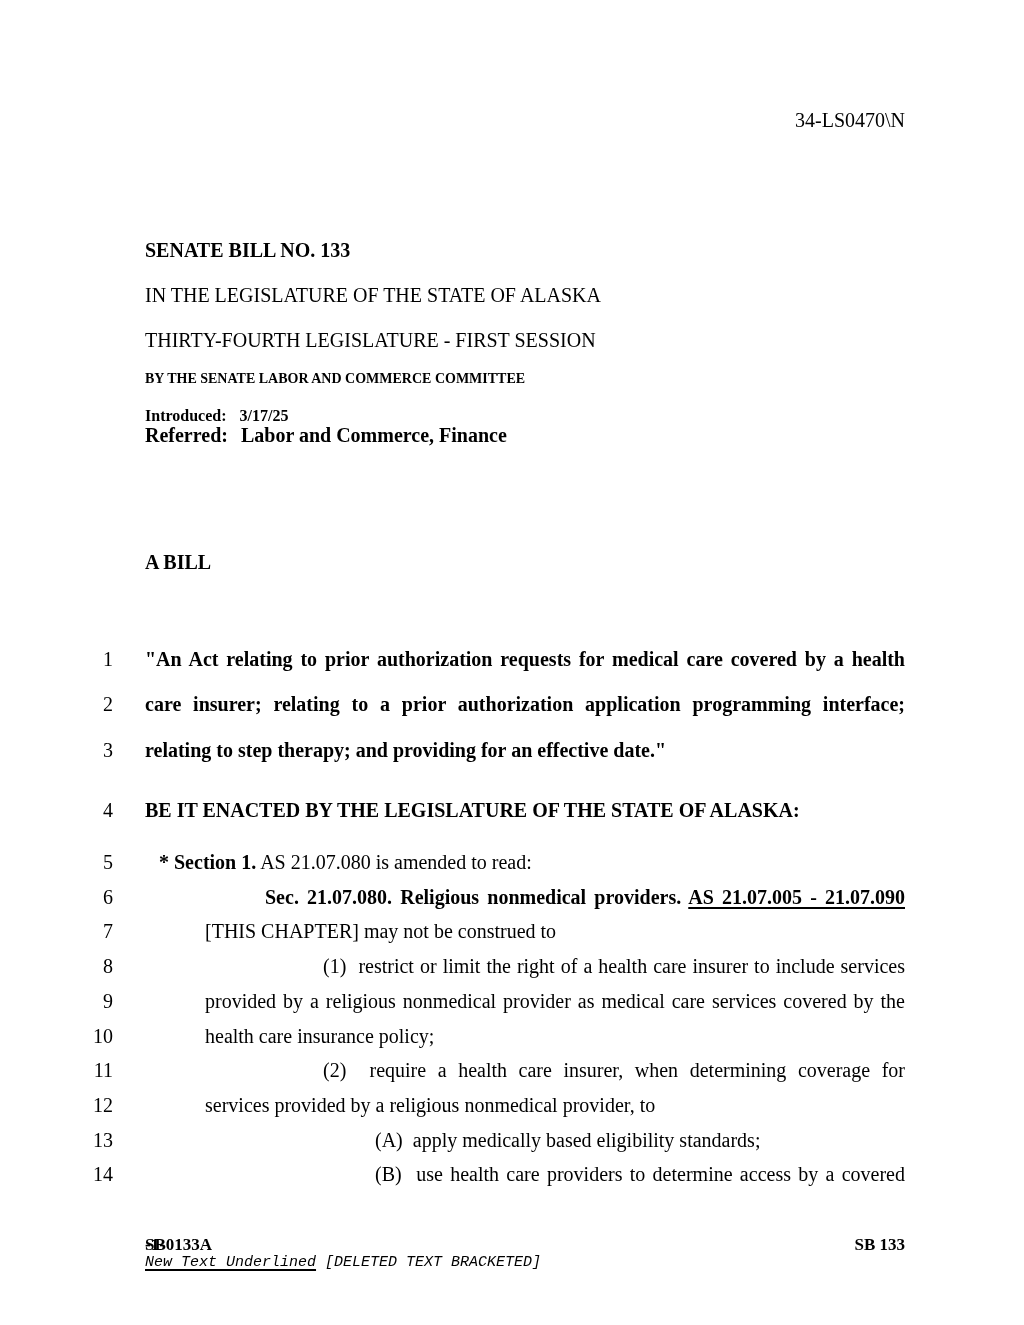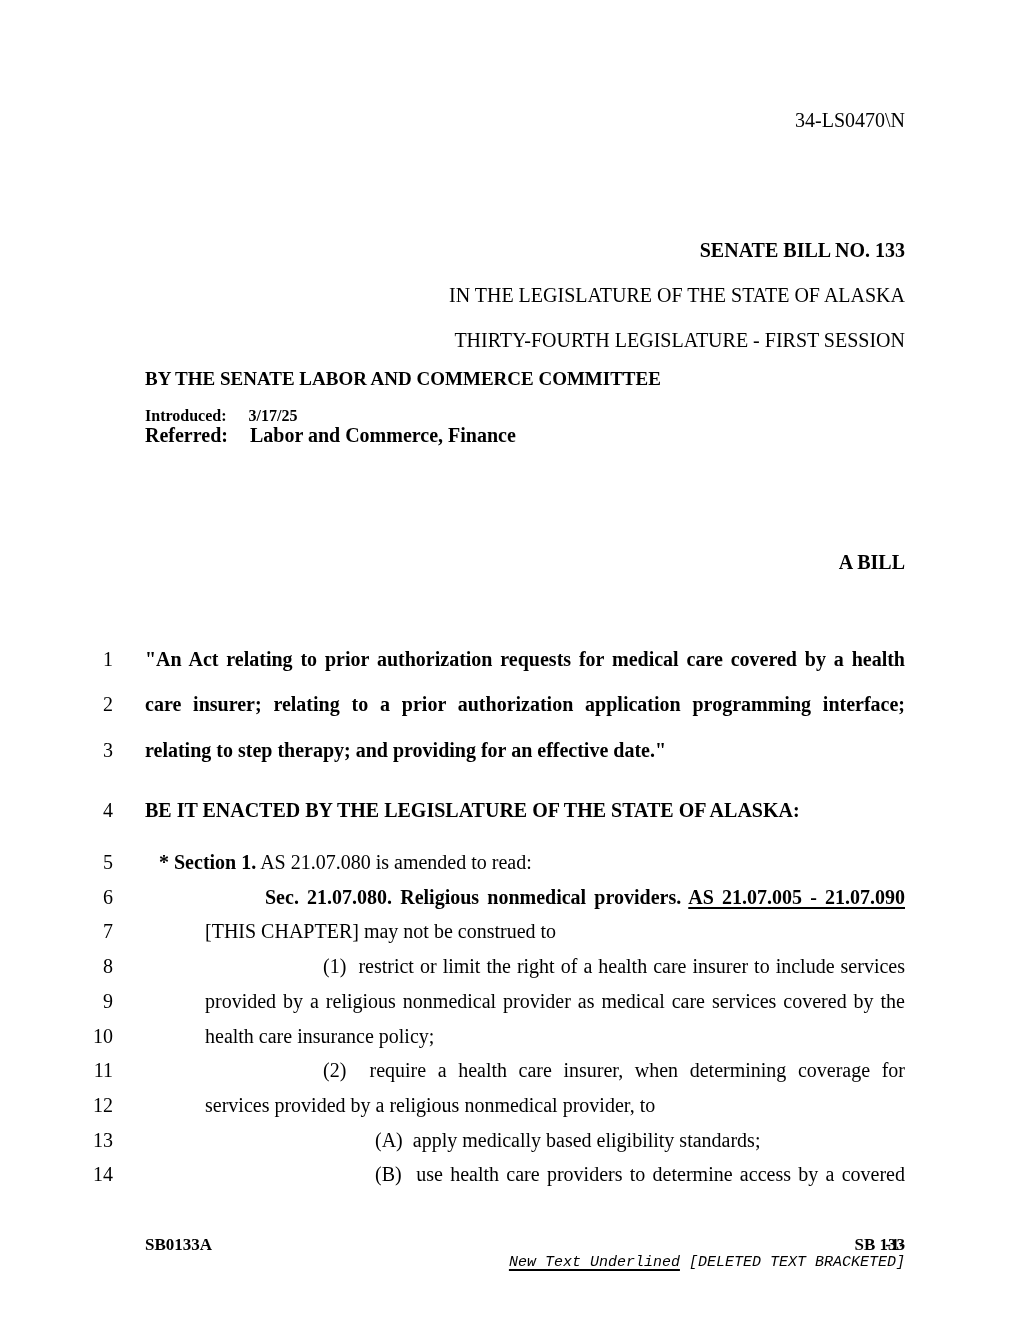--- a/index.html
+++ b/index.html
@@ -9,32 +9,32 @@
     margin:0 auto;
     background:#ffffff;
     color:#000000;
     font-family:"Liberation Serif","DejaVu Serif",serif;
     font-size:20px;
     overflow:hidden;
   }
   .abs { position:absolute; }
   .b { font-weight:bold; }
   .u { text-decoration:underline; text-decoration-thickness:1.5px; text-underline-offset:3px; }
-  .ctr { left:145px; width:760px; text-align:right; }
+  .ctr { left:145px; width:760px; text-align:left; }
   .right-col { left:505px; width:400px; text-align:right; }
 
   
   .header-code { top:108px; font-size:20px; line-height:24px; }
   .title-1 { top:237px; line-height:26px; }
   .title-2 { top:282px; line-height:26px; }
   .title-3 { top:327px; line-height:26px; }
-  .sponsor { left:145px; top:368px; font-size:19px; line-height:22px; }
+  .sponsor { left:145px; top:368px; font-size:14px; line-height:22px; }
   .introduced { left:145px; top:406px; font-size:16px; line-height:20px; }
   .referred { left:145px; top:425px; font-size:20px; line-height:20px; }
-  .lbl { margin-right:22px; }
+  .lbl { margin-right:13px; }
   .a-bill { top:549px; line-height:26px; }
   .act-ent { top:594px; line-height:26px; }
 
   
   .bline { position:absolute; left:0; width:1024px; height:26px; }
   .num {
     position:absolute; left:50px; width:63px;
     text-align:right; line-height:26px; font-size:20px;
   }
   .txt {

